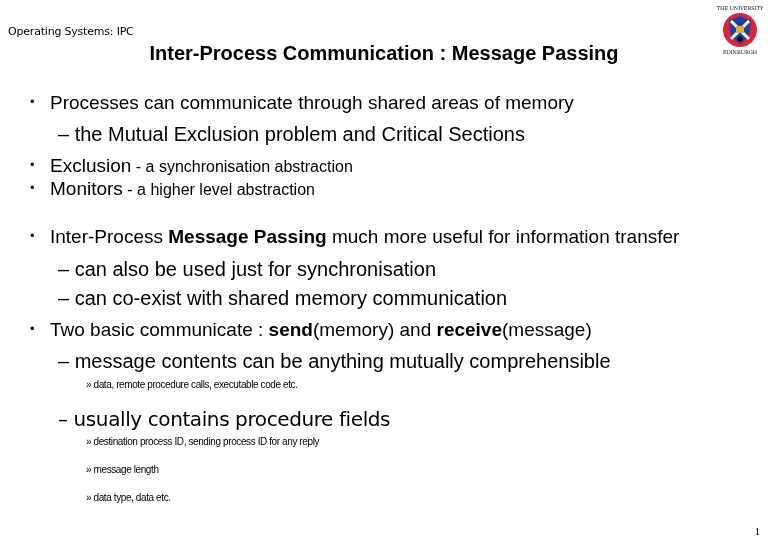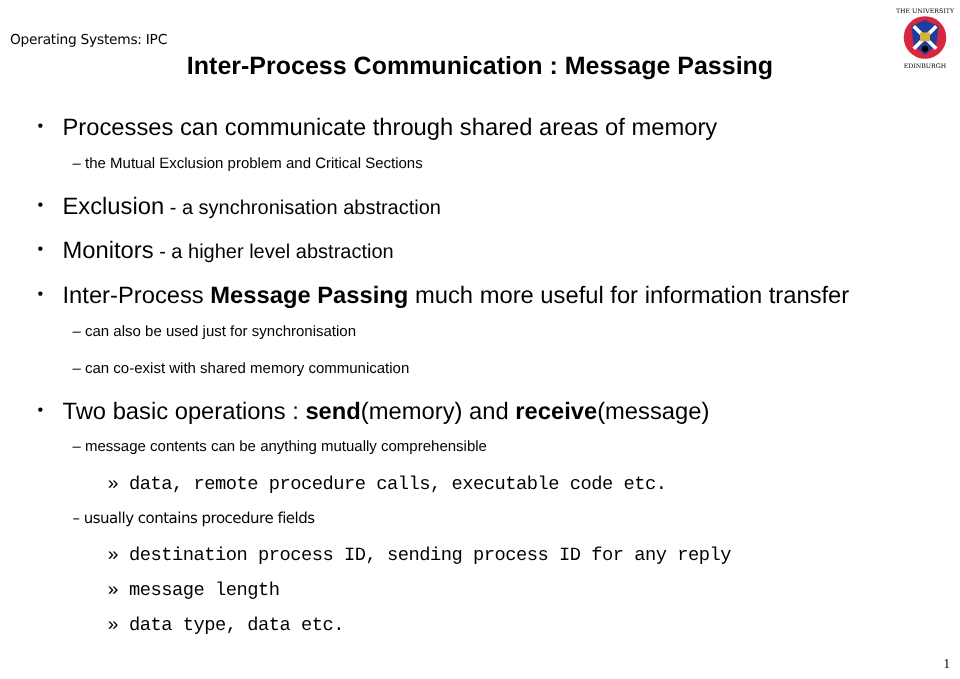--- a/index.html
+++ b/index.html
@@ -5,22 +5,22 @@
     html, body { margin: 0; padding: 0; background: #ffffff; }
     body { width: 768px; height: 543px; position: relative; overflow: hidden;
            font-family: "Liberation Sans", sans-serif; color: #000; }
     .header-label { position: absolute; left: 8px; top: 4px; font-family: "DejaVu Sans", sans-serif;
                     font-size: 11px; color: #000; letter-spacing: -0.2px; margin-top: 21px; }
     .crest { position: absolute; left: 713px; top: 2px; width: 54px; height: 54px; }
     .title { position: absolute; left: 0; width: 768px; top: 42px; text-align: center;
              font-weight: bold; font-size: 20px; }
     .line { position: absolute; white-space: nowrap; }
     .l1 { left: 30px; font-size: 19px; }
-    .l2 { left: 58px; font-size: 12px; }
-    .l3 { left: 86px; font-size: 15px; font-family: Liberation Mono, monospace; letter-spacing: -0.4px; }
+    .l2 { left: 58px; font-size: 20px; }
+    .l3 { left: 86px; font-size: 10px; font-family: Liberation Sans, sans-serif; letter-spacing: -0.4px; }
     .l2v { font-family: "DejaVu Sans", sans-serif; letter-spacing: -0.4px; }
     .bullet { display: inline-block; width: 20px; font-size: 13px; vertical-align: 3px; }
     .small { font-size: 16px; }
     .page-num { position: absolute; right: 8px; top: 525px; font-family: "Liberation Serif", serif; font-size: 11px; }
   </style>
 </head>
 <body>
 
 <div class="header-label">Operating Systems: IPC</div>
 
@@ -41,36 +41,36 @@
 <div class="line l1" style="top:92px">
   <span class="bullet">•</span><span>Processes can communicate through shared areas of memory</span>
 </div>
 <div class="line l2" style="top:123px">
   <span>– </span><span>the Mutual Exclusion problem and Critical Sections</span>
 </div>
 
 <div class="line l1" style="top:155px">
   <span class="bullet">•</span><span>Exclusion</span><span class="small"> - a synchronisation abstraction</span>
 </div>
-<div class="line l1" style="top:190px">
+<div class="line l1" style="top:178px">
   <span class="bullet">•</span><span>Monitors</span><span class="small"> -  a higher level abstraction</span>
 </div>
 
 <div class="line l1" style="top:226px">
   <span class="bullet">•</span><span>Inter-Process </span><b>Message Passing</b><span> much more useful for information transfer</span>
 </div>
 <div class="line l2" style="top:258px">
   <span>– </span><span>can also be used just for synchronisation</span>
 </div>
 <div class="line l2" style="top:287px">
   <span>– </span><span>can co-exist with shared memory communication</span>
 </div>
 
 <div class="line l1" style="top:319px">
-  <span class="bullet">•</span><span>Two basic operations : </span><b>send</b><span>(memory)  and  </span><b>receive</b><span>(message)</span>
+  <span class="bullet">•</span><span>Two basic communicate : </span><b>send</b><span>(memory)  and  </span><b>receive</b><span>(message)</span>
 </div>
 <div class="line l2" style="top:350px">
   <span>– </span><span>message contents can be anything mutually comprehensible</span>
 </div>
 <div class="line l3" style="top:379px">
   <span>» </span><span>data, remote procedure calls, executable code etc.</span>
 </div>
 <div class="line l2 l2v" style="top:407px">
   <span>– </span><span>usually contains procedure fields</span>
 </div>

